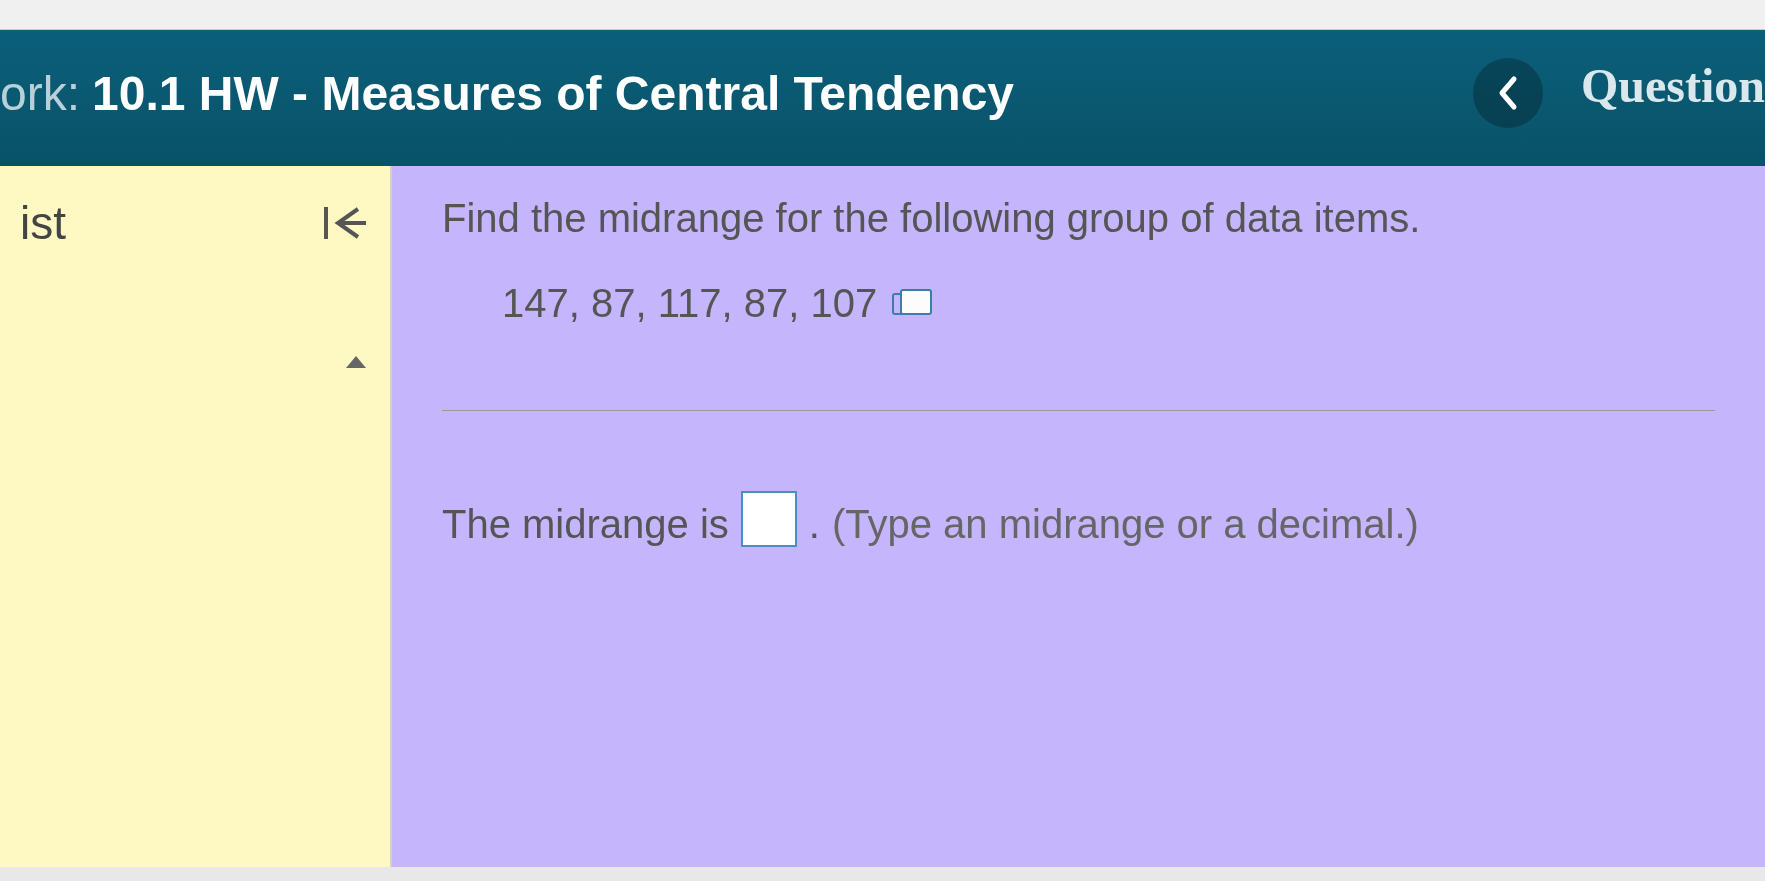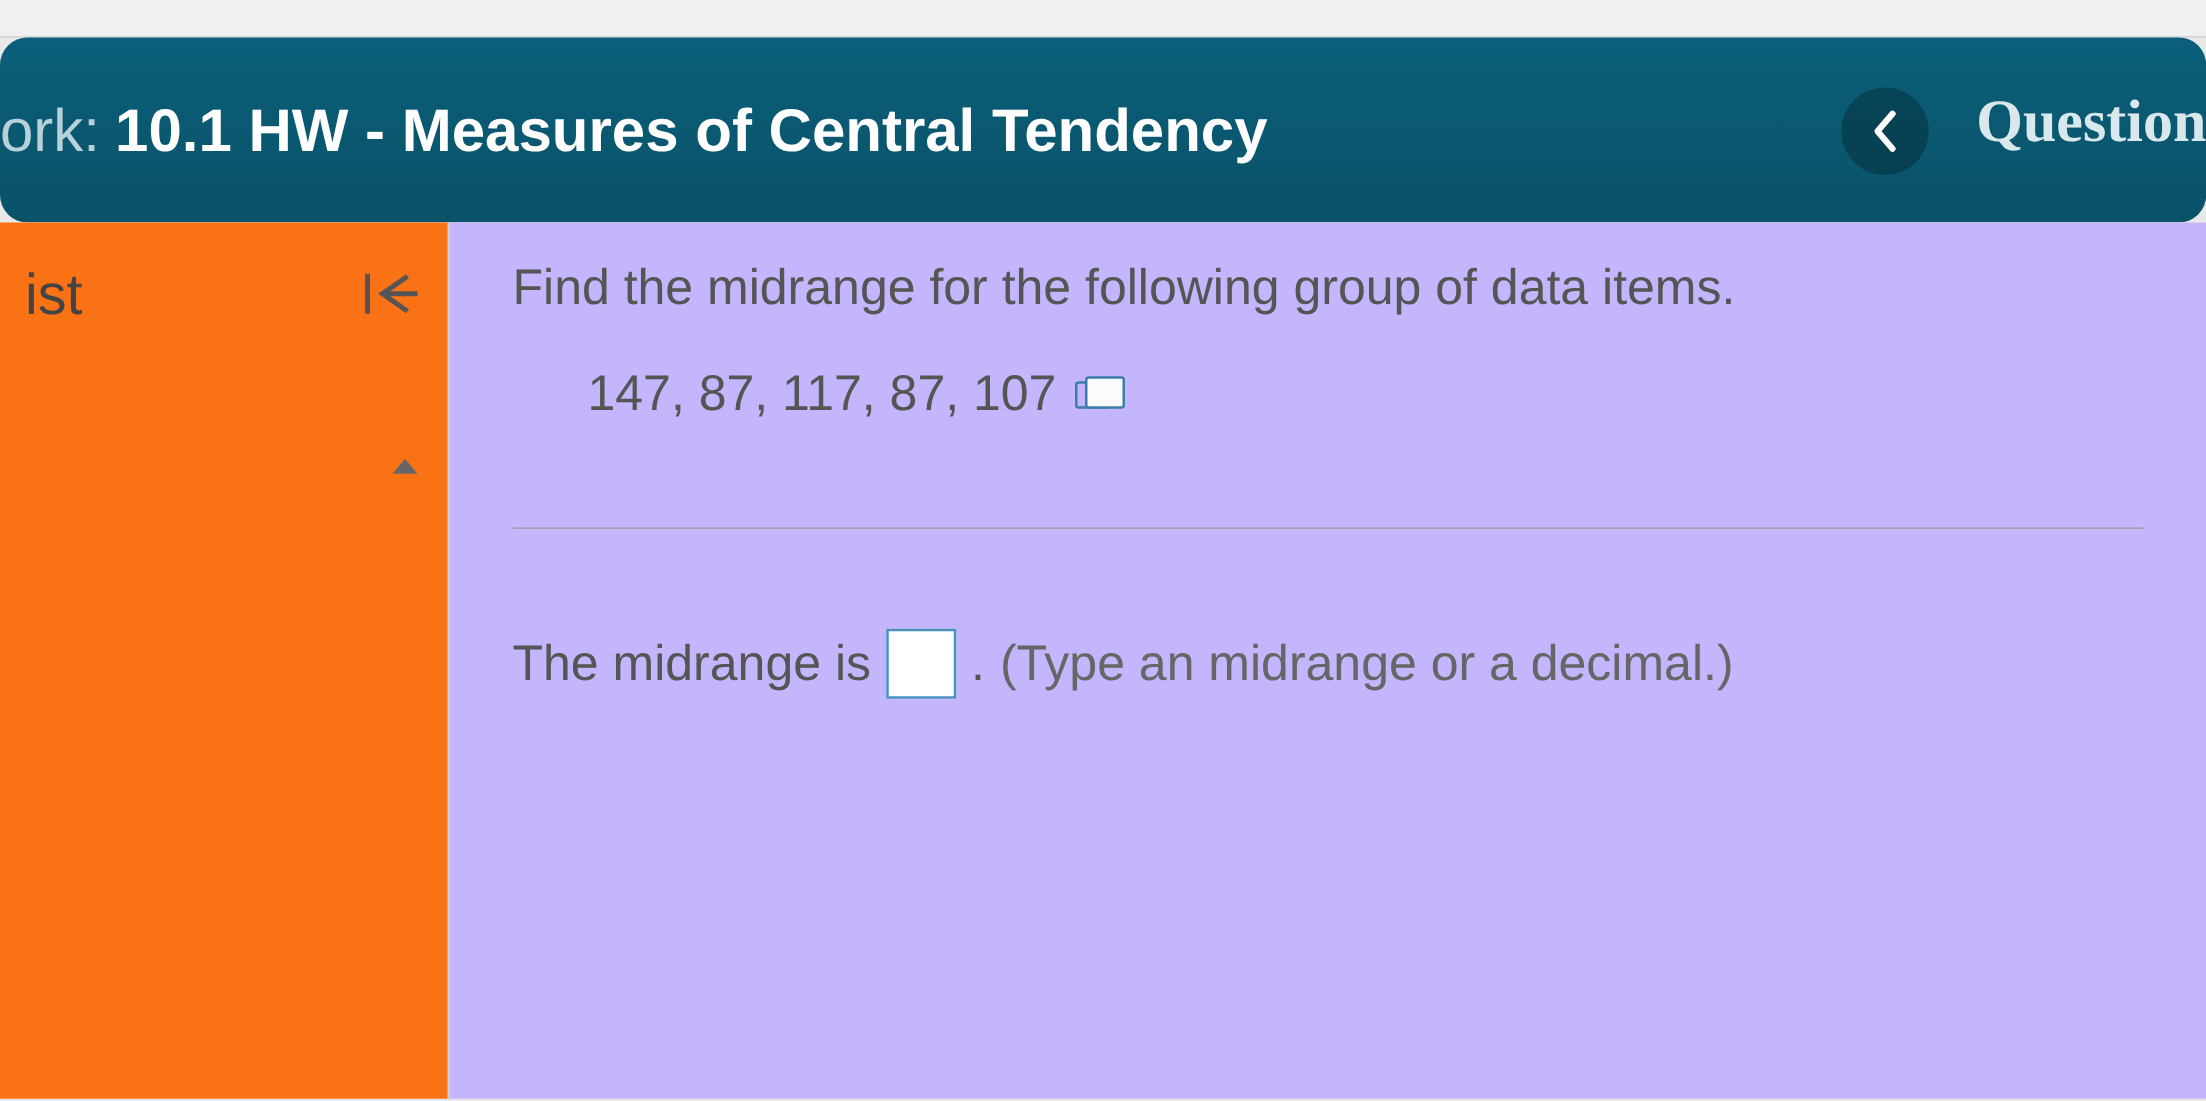--- a/index.html
+++ b/index.html
@@ -19,26 +19,25 @@
     .top-bar {
       background: #f0f0f0;
       height: 30px;
       border-bottom: 1px solid #ccc;
     }
     
     .banner {
       background: #0a5a75;
       background: linear-gradient(180deg, #0b5f7a 0%, #095268 100%);
       color: #ffffff;
-      padding: 40px 0 38px 0;
+      padding: 28px 0 38px 0;
       display: flex;
       align-items: center;
       justify-content: space-between;
       overflow: hidden;
-      border-radius: 22px;
     }
     
     .banner-left {
       display: flex;
       align-items: baseline;
       font-size: 48px;
       white-space: nowrap;
     }
     
     .banner-prefix {
@@ -80,22 +79,22 @@
       font-weight: 600;
     }
     
     .content-area {
       display: flex;
       background: #fafafa;
       height: calc(100% - 180px);
     }
     
     .sidebar {
-      width: 360px;
-      background: #f97316;
+      width: 392px;
+      background: #fef9c3;
       border-right: 2px solid #d0d0d0;
       padding: 30px 20px;
       display: flex;
       flex-direction: column;
       align-items: flex-start;
     }
     
     .sidebar-top {
       display: flex;
       align-items: center;
@@ -175,21 +174,21 @@
     }
     
     .divider {
       border: none;
       border-top: 1px solid #999;
       margin-bottom: 80px;
     }
     
     .answer-row {
       display: flex;
-      align-items: center;
+      align-items: flex-end;
       gap: 12px;
       font-size: 40px;
       color: #555;
     }
     
     .answer-input {
       width: 56px;
       height: 56px;
       border: 2px solid #4a8fc0;
       background: #fff;

